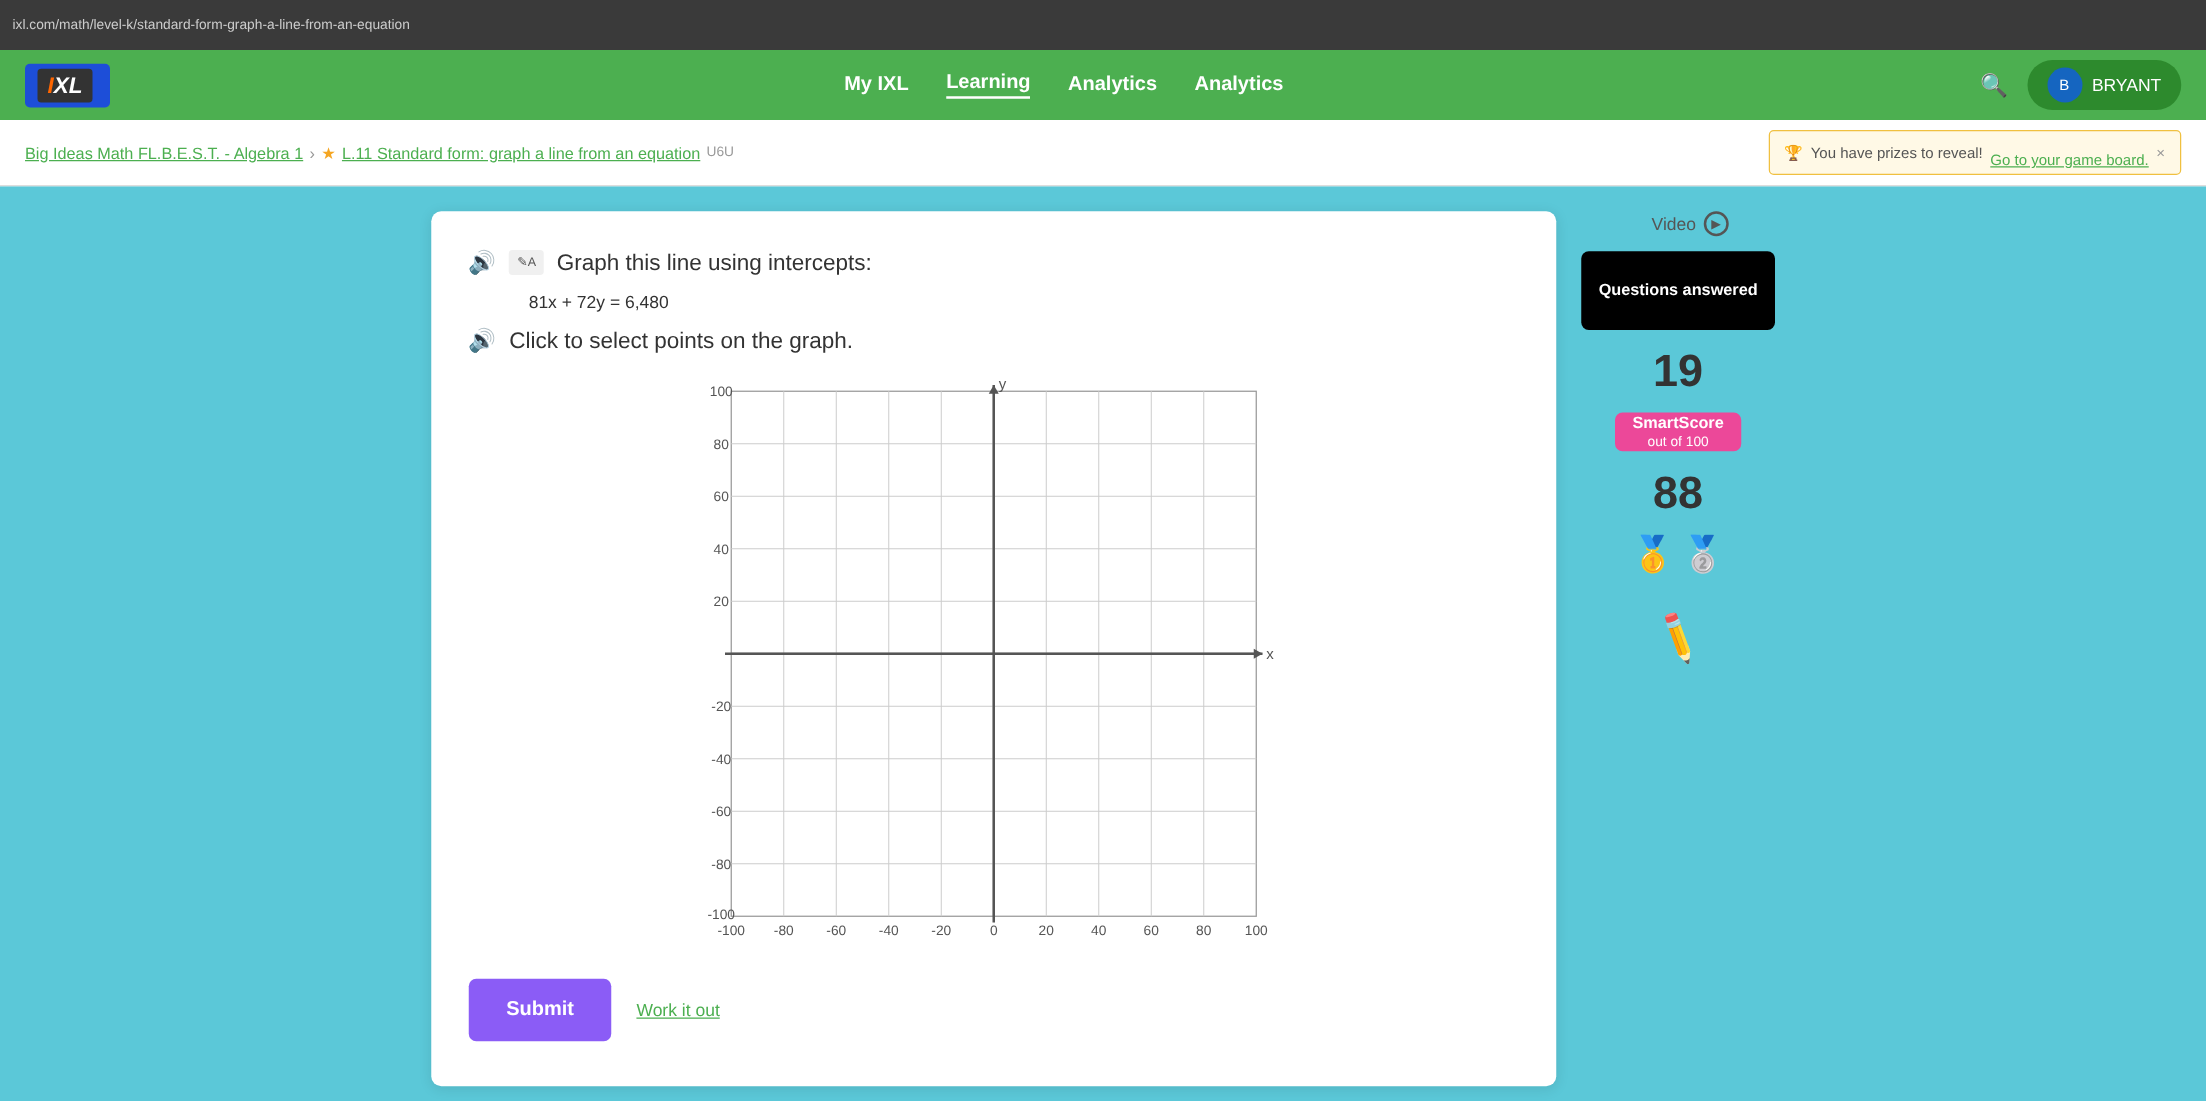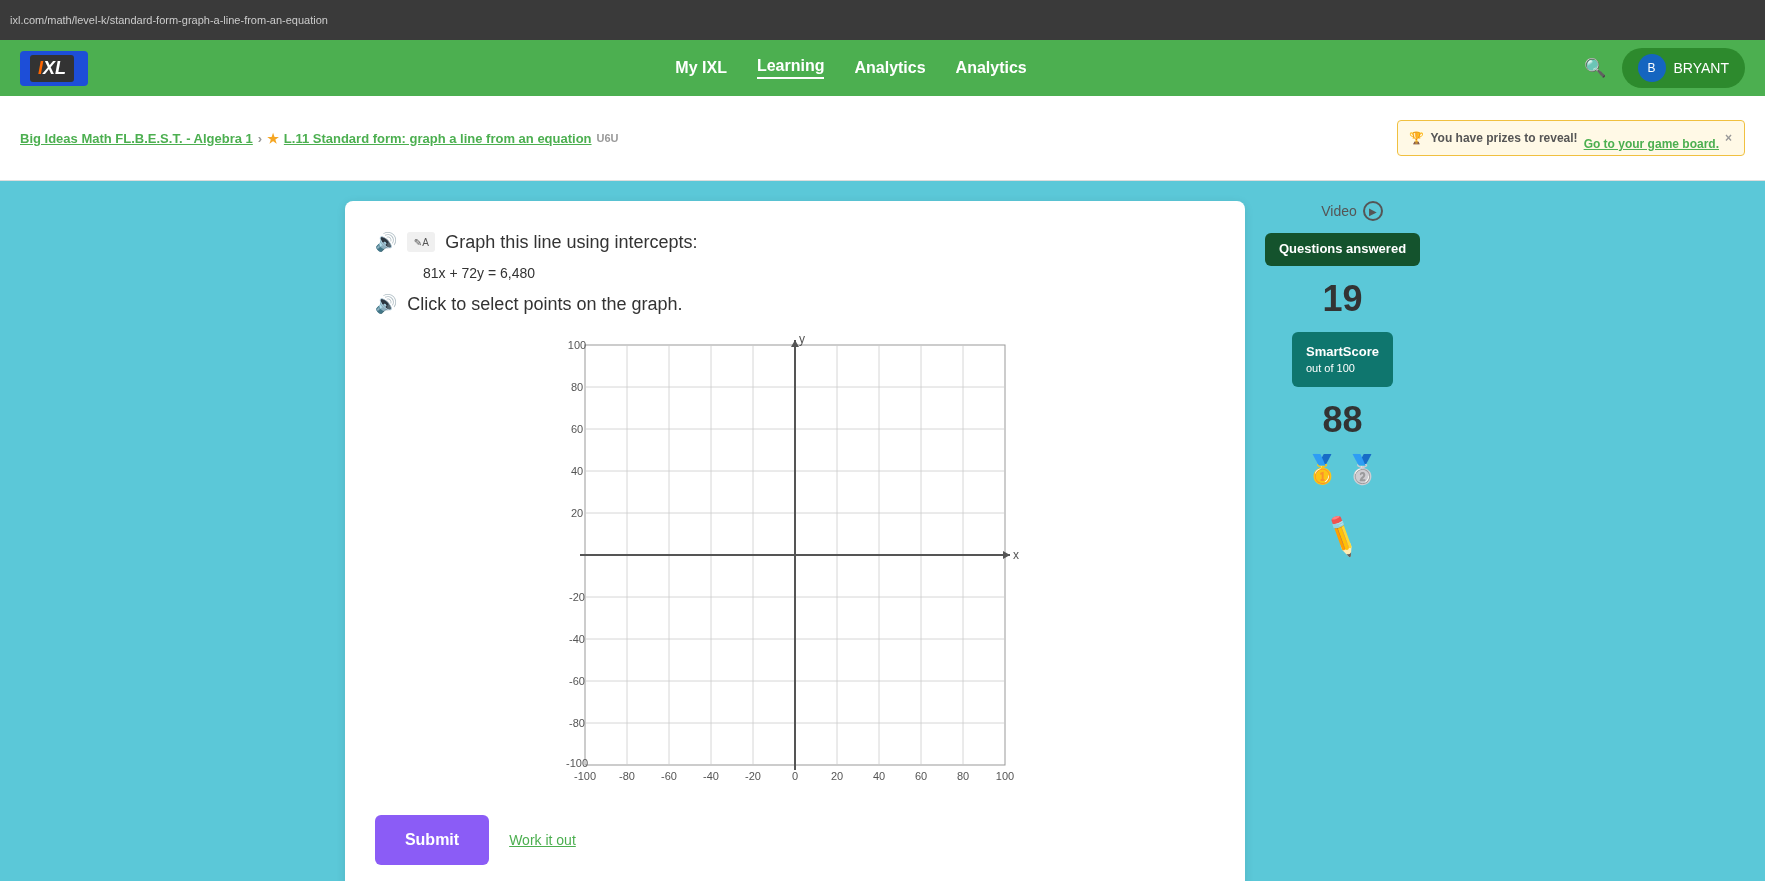--- a/index.html
+++ b/index.html
@@ -97,28 +97,27 @@
       display: flex;
       align-items: center;
       justify-content: center;
       color: white;
       font-size: 12px;
     }
 
     
     .breadcrumb-bar {
       background: white;
-      padding: 24px 20px;
+      padding: 8px 20px;
       display: flex;
       align-items: center;
       justify-content: space-between;
       font-size: 13px;
       color: #555;
       border-bottom: 1px solid #ddd;
-      font-weight: bold;
     }
     .breadcrumb-left {
       display: flex;
       align-items: center;
       gap: 5px;
     }
     .breadcrumb-sep { color: #999; }
     .breadcrumb-star { color: #f5a623; }
     .breadcrumb-link { color: #4caf50; cursor: pointer; text-decoration: underline; }
     .prize-banner {
@@ -138,43 +137,43 @@
       background: white;
       border-radius: 8px;
       padding: 30px;
       width: 900px;
       min-height: 700px;
       position: relative;
       box-shadow: 0 2px 10px rgba(0,0,0,0.1);
     }
 
     .questions-answered-badge {
-      background: #14532d;
+      background: #000000;
       color: white;
       border-radius: 6px;
-      padding: 8px 14px;
+      padding: 23px 14px;
       text-align: center;
       font-size: 13px;
       font-weight: bold;
       line-height: 1.3;
     }
 
     .questions-number {
       font-size: 36px;
       font-weight: bold;
       color: #333;
       text-align: center;
     }
 
     .smart-score-badge {
-      background: #0f766e;
+      background: #ec4899;
       color: white;
       border-radius: 6px;
-      padding: 12px 14px;
-      text-align: left;
+      padding: 0 14px;
+      text-align: center;
       font-size: 13px;
       font-weight: bold;
       line-height: 1.3;
     }
 
     .smart-score-number {
       font-size: 36px;
       font-weight: bold;
       color: #333;
       text-align: left;

